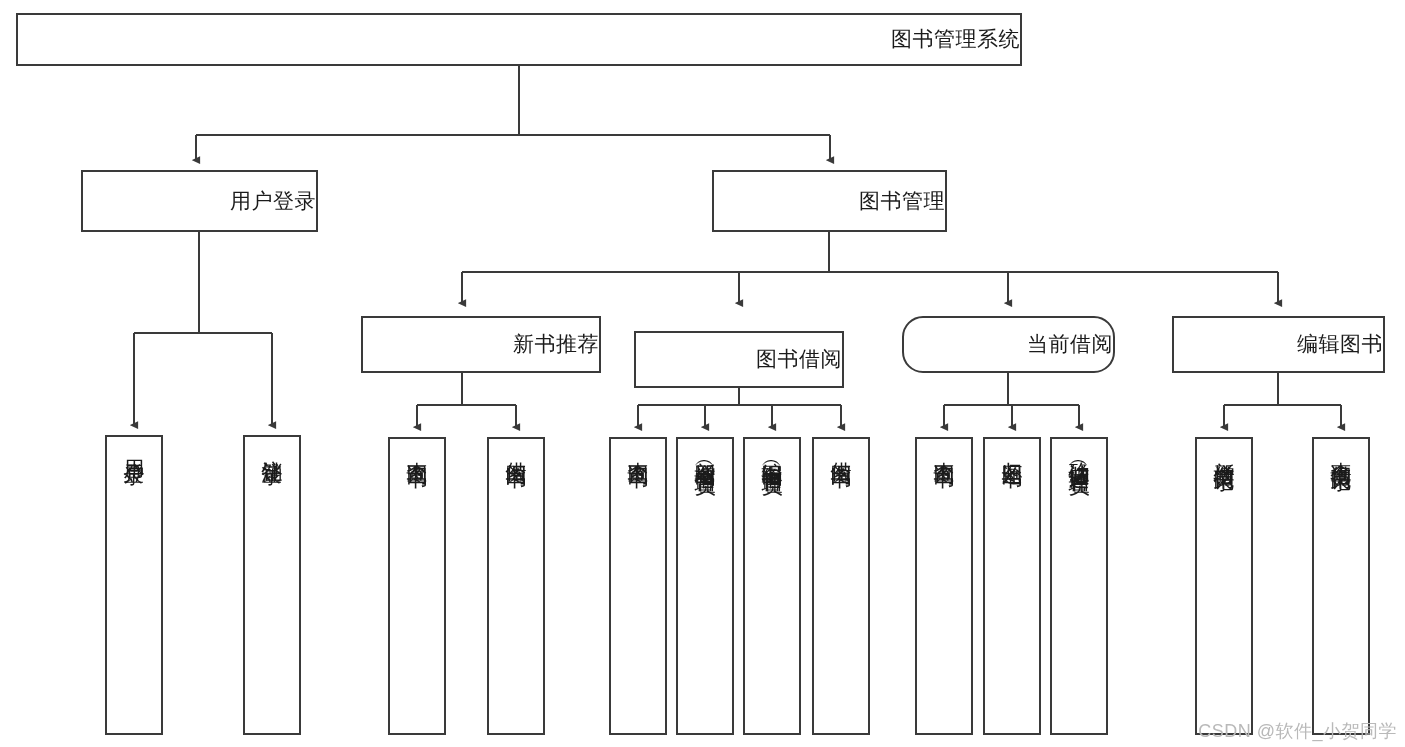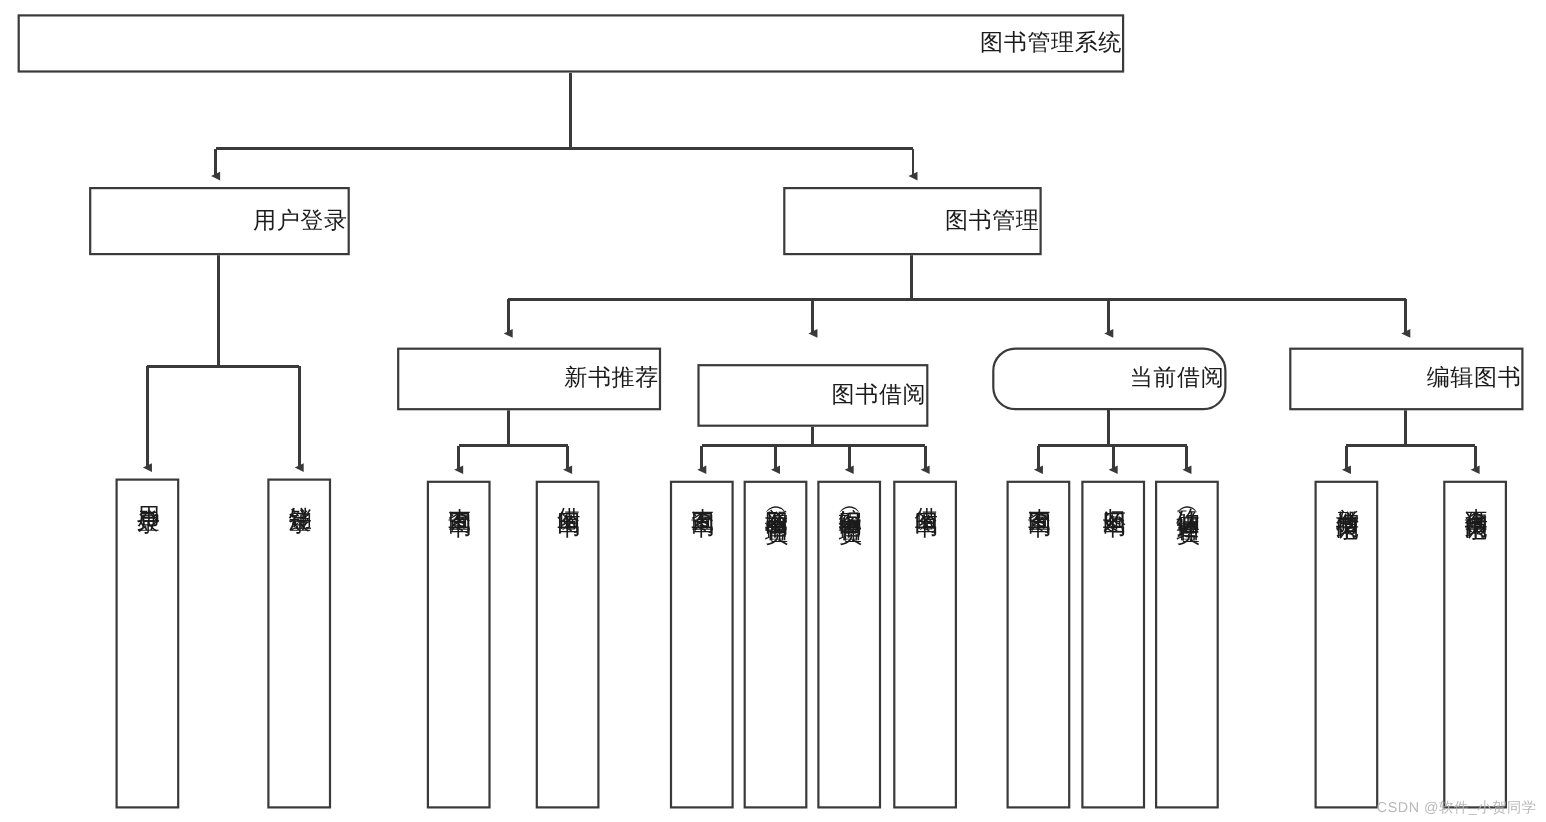--- a/index.html
+++ b/index.html
@@ -57,21 +57,21 @@
     writing-mode: vertical-rl;
     text-orientation: upright;
     font-size: 21px;
     letter-spacing: 2px;
     line-height: 1.05;
   }
   #watermark {
     position: absolute;
     right: 8px;
     bottom: 4px;
-    font-size: 13px;
+    font-size: 18px;
     color: #b9b9b9;
     letter-spacing: 0.5px;
     white-space: nowrap;
     user-select: none;
   }
 </style>
 </head>
 <body>
 
 <div id="diagram-root">

